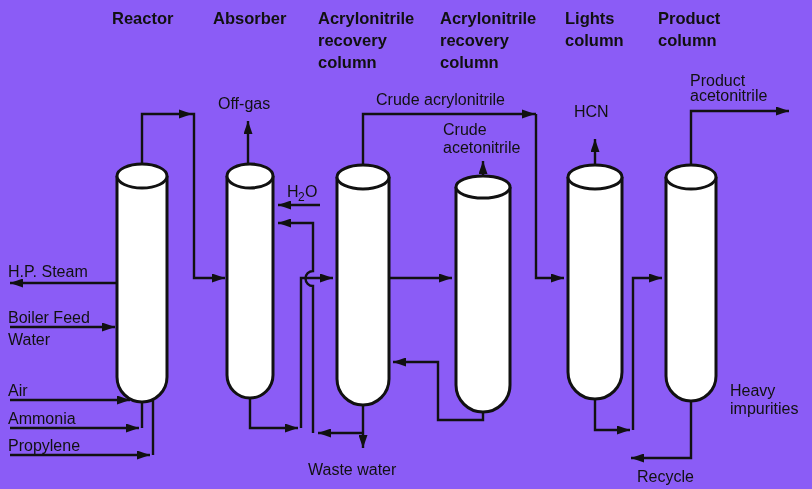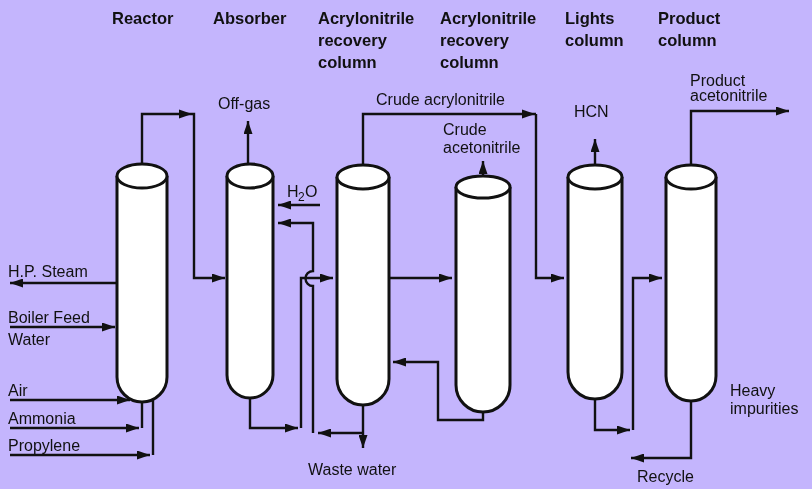--- a/index.html
+++ b/index.html
@@ -1,16 +1,16 @@
 <!DOCTYPE html>
 <html><head>
 <meta charset="utf-8">
 <style>
   html,body{margin:0;padding:0;background:#ffffff;}
-  .stage{position:relative;width:812px;height:489px;background:#c4b5fd;overflow:hidden;}
+  .stage{position:relative;width:812px;height:489px;background:#8b5cf6;overflow:hidden;}
   svg{display:block;}
   .flow{stroke:#111111;stroke-width:2.4;fill:none;}
   .vessel{stroke:#111111;stroke-width:3;fill:#ffffff;}
   .ah{fill:#111111;stroke:none;}
   text{fill:#111111;font-family:"Liberation Sans","DejaVu Sans",sans-serif;}
   .lbl{font-size:16px;font-weight:400;}
   .sub{font-size:12px;font-weight:400;}
   .ttl{font-size:16.5px;font-weight:700;}
 </style>
 </head>

